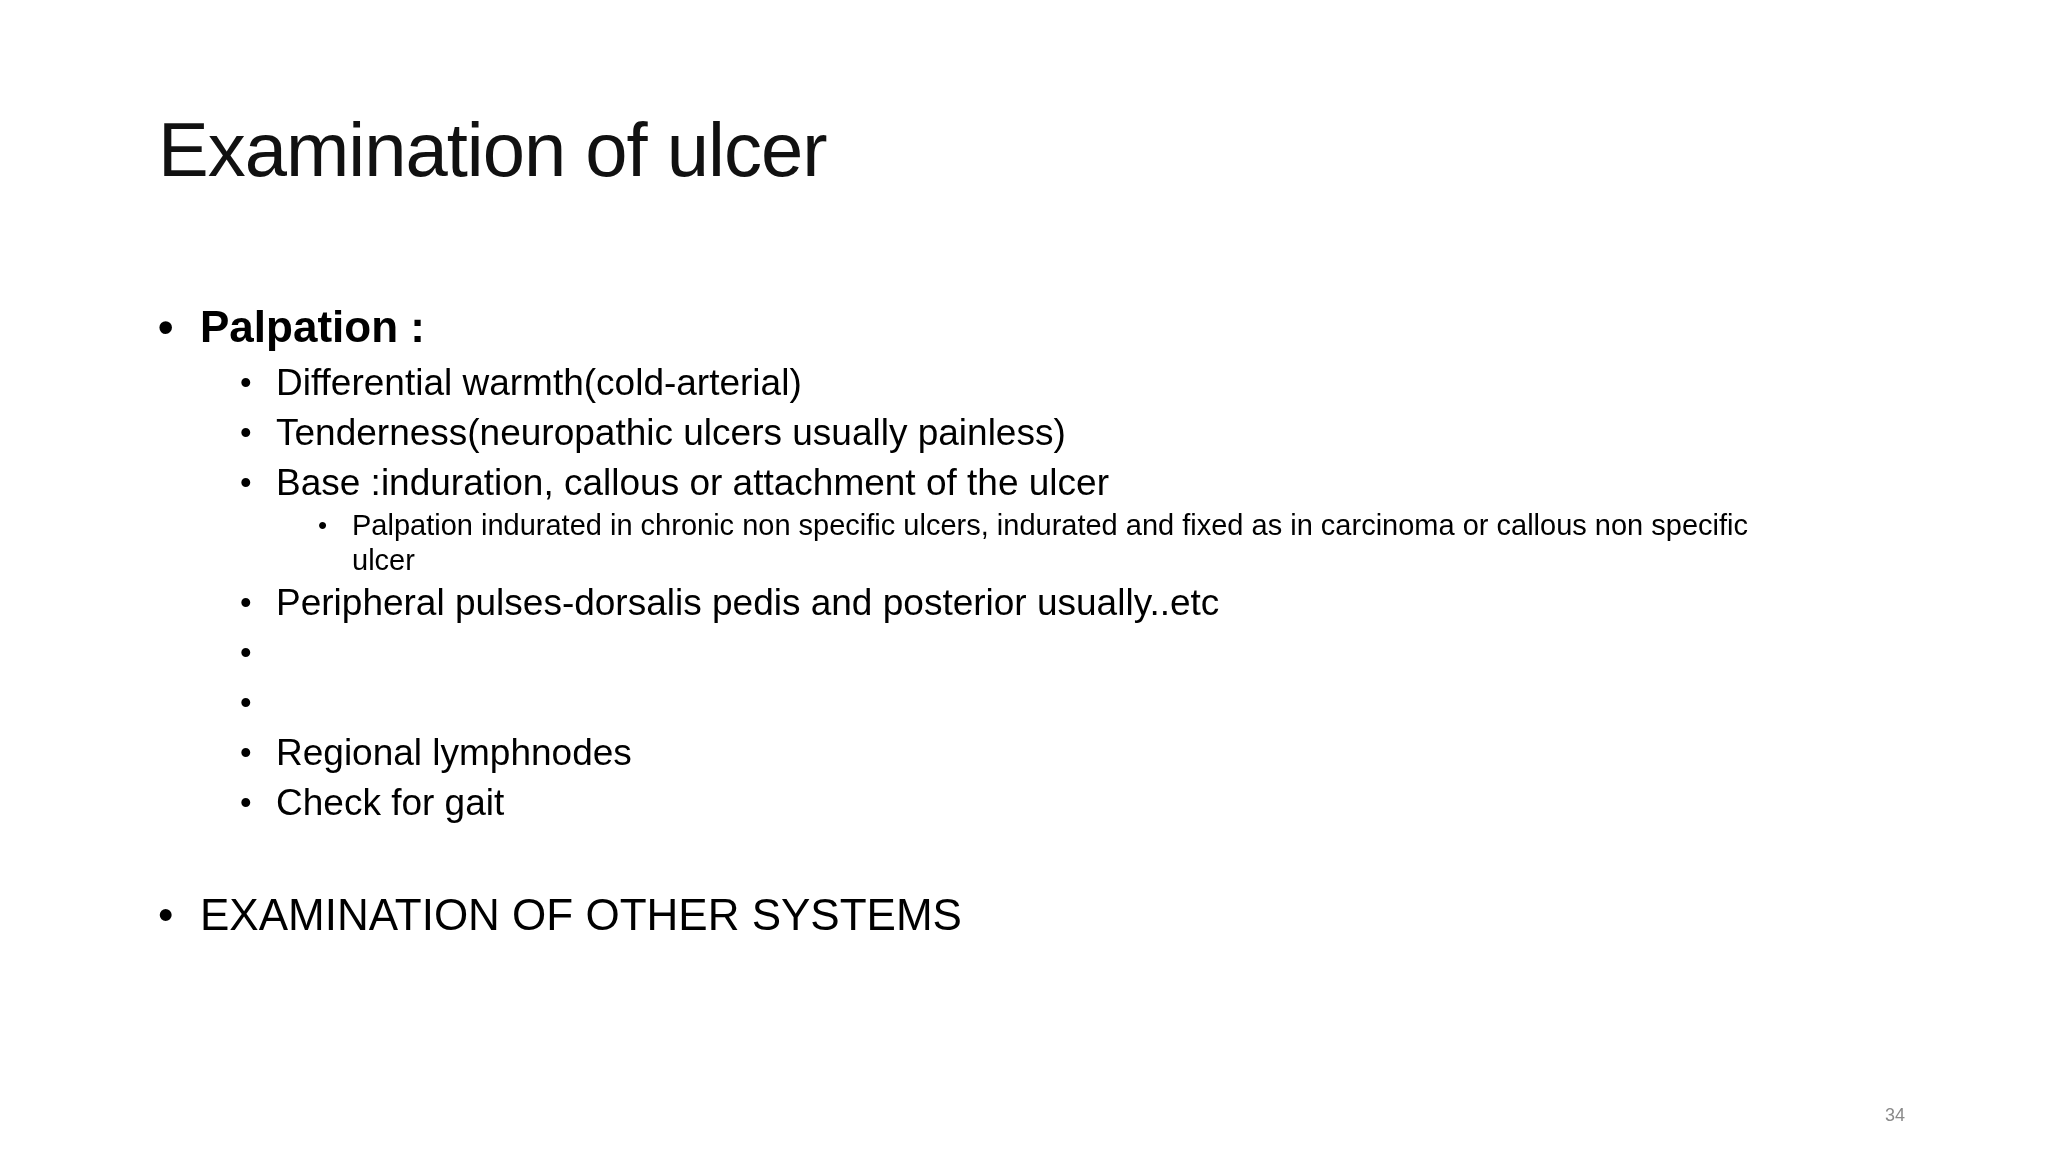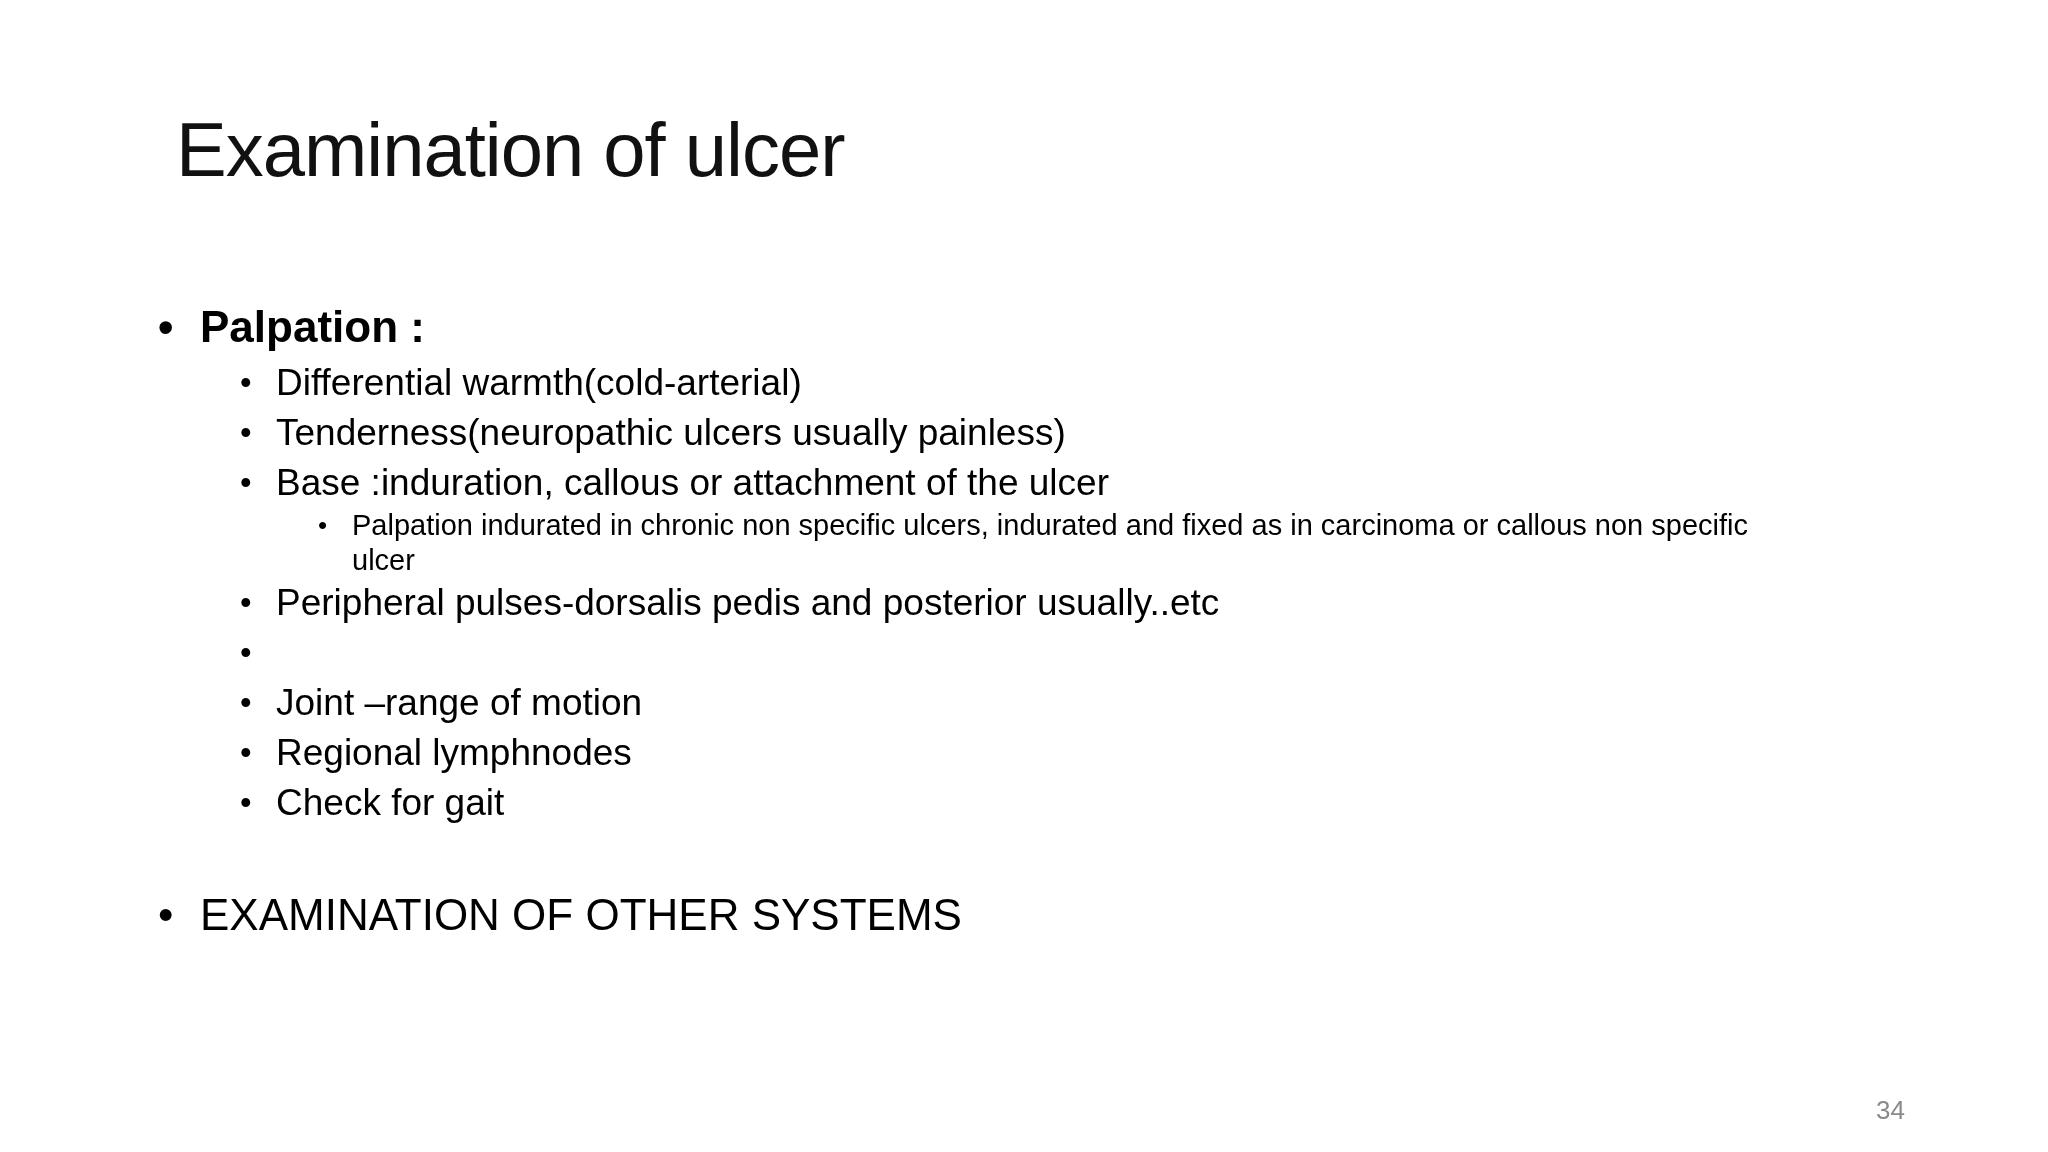--- a/index.html
+++ b/index.html
@@ -11,21 +11,21 @@
     position: relative;
     width: 2048px;
     height: 1152px;
     background: #ffffff;
     font-family: "Liberation Sans", sans-serif;
     color: #000000;
     overflow: hidden;
   }
   .slide-title {
     position: absolute;
-    left: 176px;
+    left: 158px;
     top: 106px;
     margin: 0;
     font-size: 76px;
     font-weight: 300;
     letter-spacing: -1px;
     color: #111111;
     white-space: nowrap;
   }
   .content {
     position: absolute;
@@ -65,21 +65,21 @@
     line-height: 35px;
   }
   .l3 .marker { width: 34px; font-size: 26px; }
   .l3 .text { max-width: 1440px; }
   .bold { font-weight: 700; }
   .spacer { margin-top: 56px; }
   .page-number {
     position: absolute;
     right: 143px;
     bottom: 26px;
-    font-size: 26px;
+    font-size: 18px;
     color: #8a8a8a;
   }
 </style>
 </head>
 <body>
 
 <div class="slide">
   <h1 class="slide-title">Examination of ulcer</h1>
 
   <div class="content" id="bullet-list">
@@ -105,21 +105,20 @@
       </div>
       <div class="row l2">
         <span class="marker">•</span>
         <span class="text">Peripheral pulses-dorsalis pedis and posterior usually..etc</span>
       </div>
       <div class="row l2">
         <span class="marker">•</span>
       </div>
       <div class="row l2">
         <span class="marker">•</span>
-        <span class="text">Joint –range of motion</span>
       </div>
       <div class="row l2">
         <span class="marker">•</span>
         <span class="text">Regional lymphnodes</span>
       </div>
       <div class="row l2">
         <span class="marker">•</span>
         <span class="text">Check for gait</span>
       </div>
       <div class="row l1 spacer">

